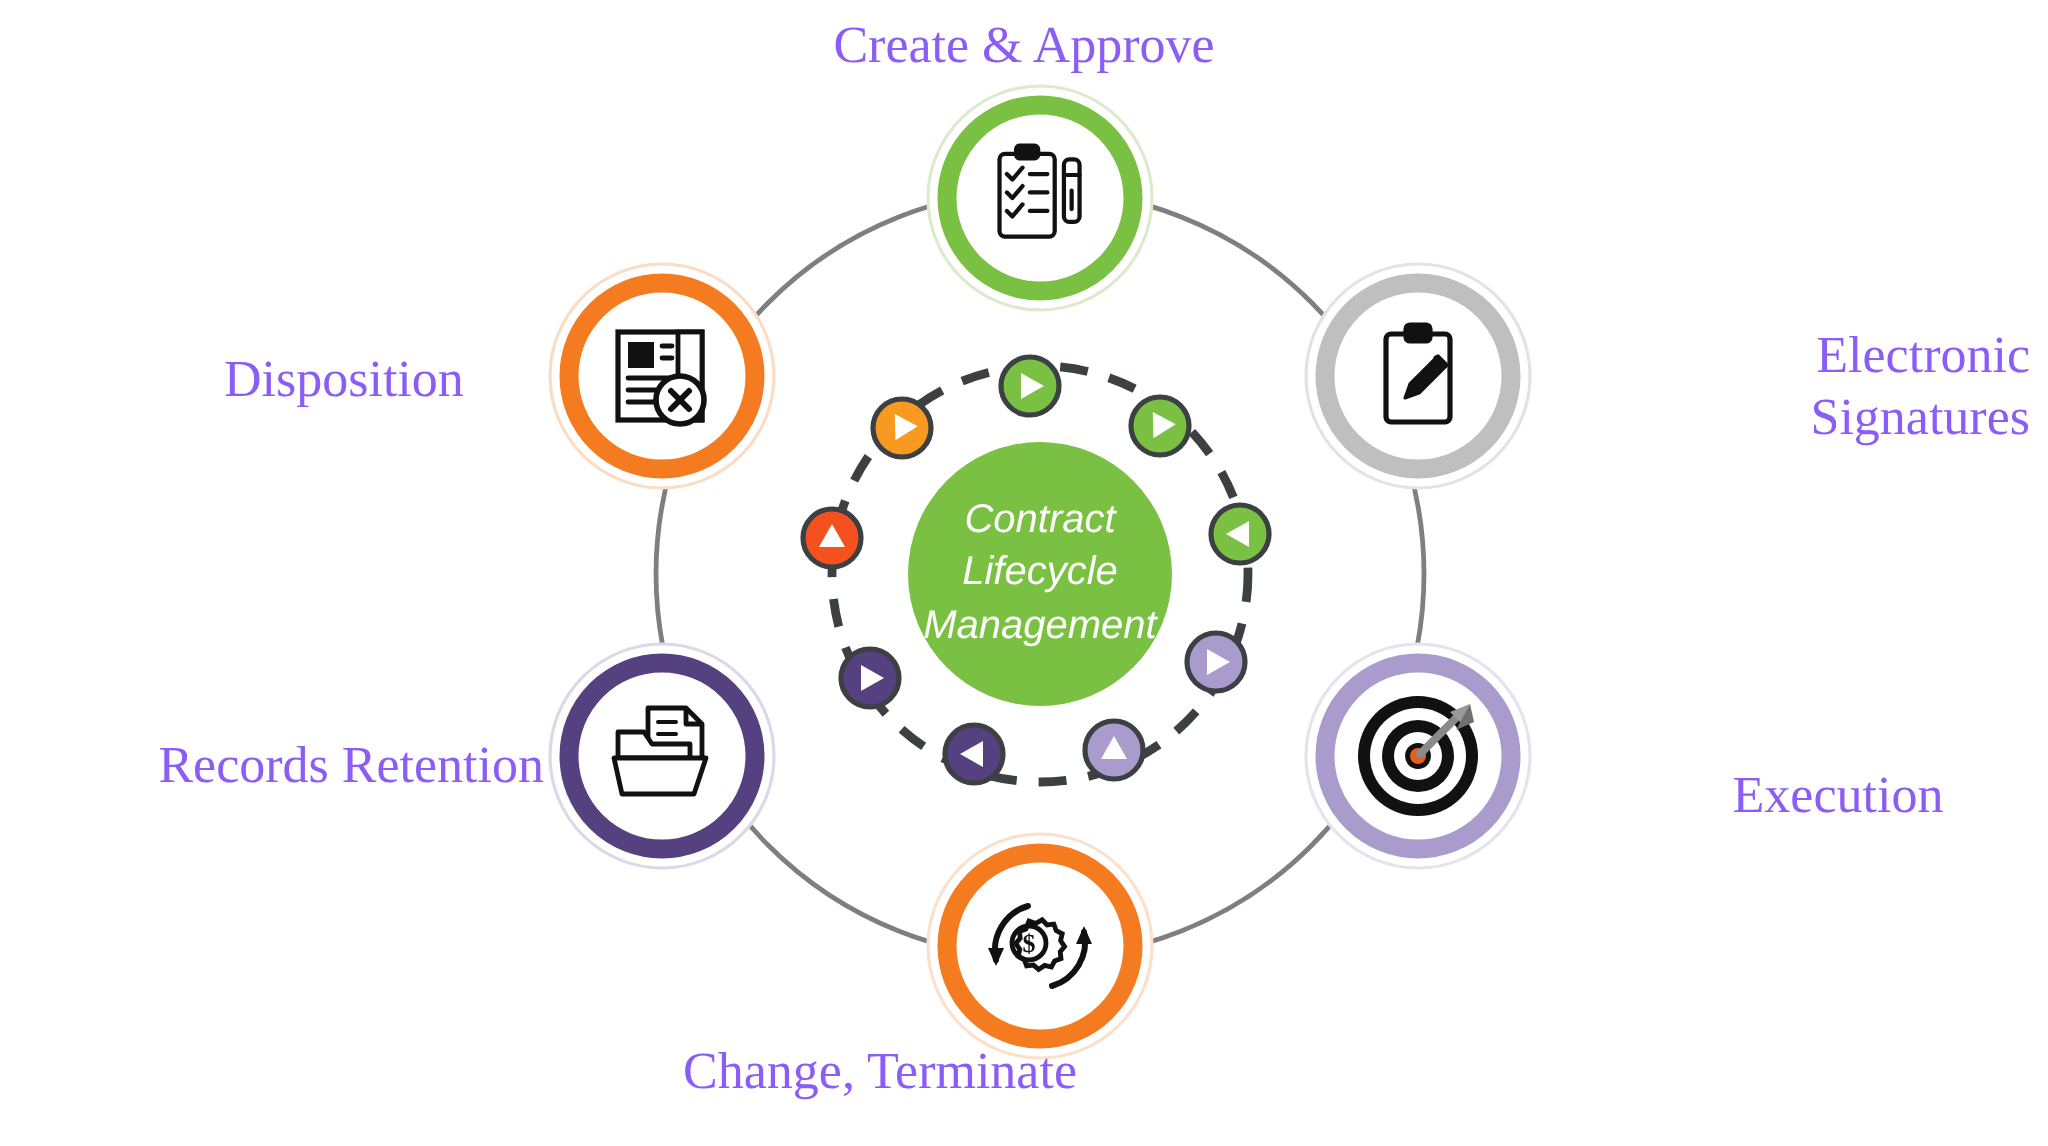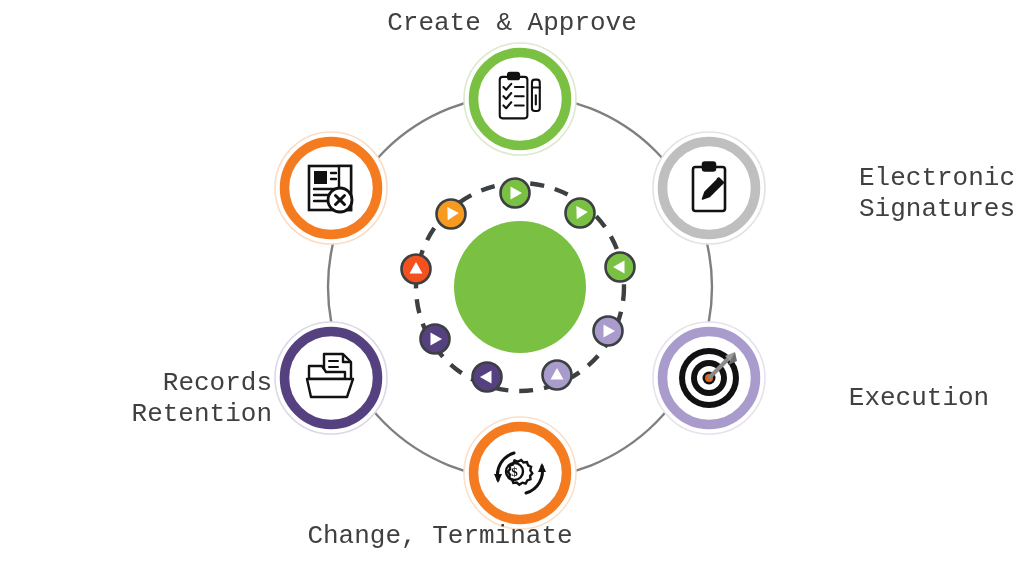--- a/index.html
+++ b/index.html
@@ -1,22 +1,22 @@
 <!DOCTYPE html>
 <html><head>
 <meta charset="utf-8">
 <style>
   html,body{margin:0;padding:0;background:#ffffff;}
   body{width:1024px;height:573px;position:relative;overflow:hidden;
        font-family:"Liberation Sans",sans-serif;}
   #stage{position:absolute;left:0;top:0;width:1024px;height:573px;}
   svg.layer{position:absolute;left:0;top:0;width:1024px;height:573px;}
 
-  .node-label{position:absolute;color:#404040;font-size:26px;line-height:1.18;
-              font-family:Liberation Mono, monospace;white-space:pre-line;}
+  .node-label{position:absolute;color:#8b5cf6;font-size:26px;line-height:1.18;
+              font-family:Liberation Serif, serif;white-space:pre-line;}
   .lbl-create{left:0;top:8px;width:1024px;text-align:center;}
   .lbl-esig{left:795px;top:163px;width:220px;text-align:right;}
   .lbl-exec{left:814px;top:383px;width:210px;text-align:center;}
   .lbl-change{left:0;top:521px;width:880px;text-align:center;}
   .lbl-records{left:22px;top:368px;width:250px;text-align:right;}
   .lbl-disp{left:112px;top:175px;width:180px;text-align:left;}
 
   .center-text{position:absolute;left:440px;top:247px;width:160px;
       text-align:center;color:#ffffff;font-style:italic;font-size:20px;
       line-height:1.32;font-family:"Liberation Sans",sans-serif;
@@ -200,21 +200,25 @@
 
       <g transform="translate(451,214)">
         <circle r="14.5" fill="#f79a1f" stroke="#3c4043" stroke-width="2.6"></circle>
         <g transform="rotate(118)">
             <path d="M-4.5 -6.5 L7 0 L-4.5 6.5 Z" fill="#ffffff"></path>
           </g>
       </g>
     </g>
   </svg>
 
+  <div class="center-text">Contract
+Lifecycle
+Management</div>
 
   <div class="node-label lbl-create">Create &amp; Approve</div>
   <div class="node-label lbl-esig">Electronic
 Signatures</div>
   <div class="node-label lbl-exec">Execution</div>
   <div class="node-label lbl-change">Change, Terminate</div>
   <div class="node-label lbl-records">Records Retention</div>
+  <div class="node-label lbl-disp">Disposition</div>
 
 </div>
 
 </body></html>

